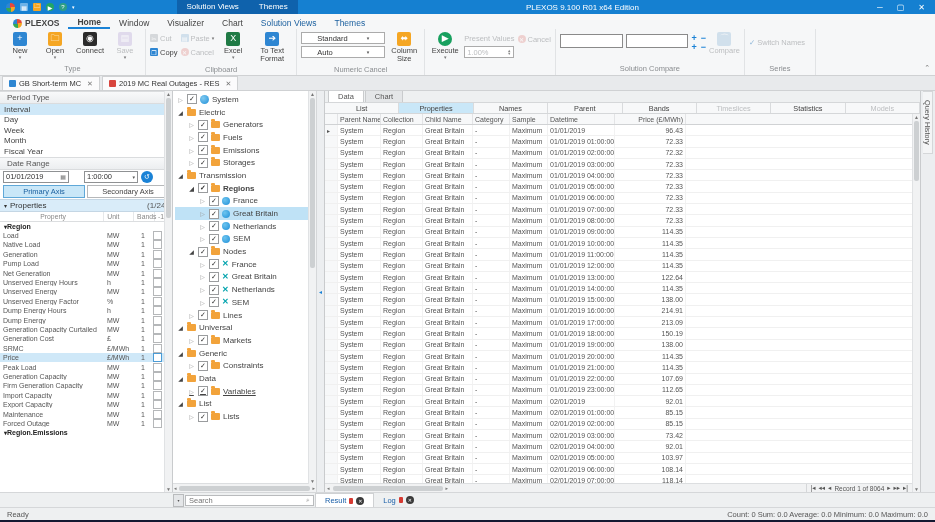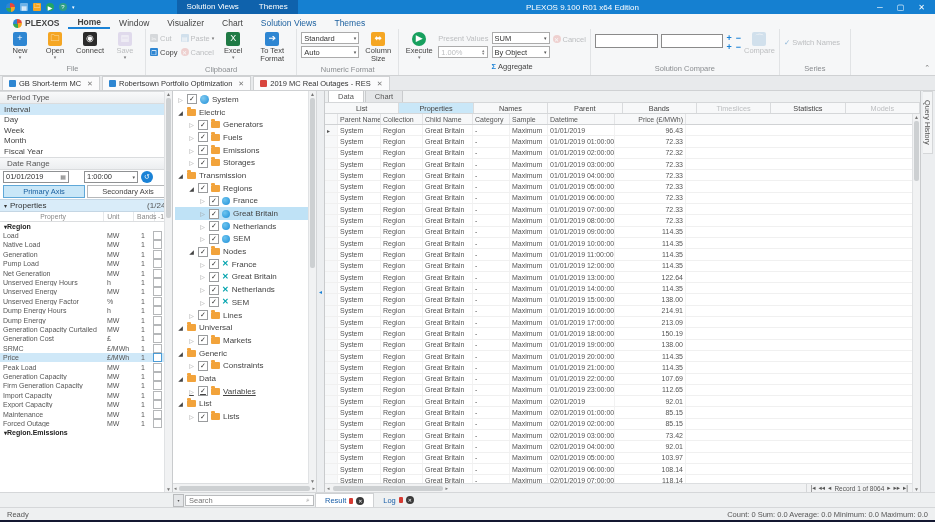--- a/index.html
+++ b/index.html
@@ -21,21 +21,21 @@
   .rtab.active{font-weight:bold;border-bottom:2px solid #1a82d6;padding-bottom:0;}
   .ribbon-body{height:46px;background:#f6f7f8;border-bottom:1px solid #cfd1d3;display:flex;position:relative;}
   .rgroup{display:flex;flex-direction:column;border-right:1px solid #e1e3e5;padding:1px 4px 0;}
   .rg-items{flex:1;display:flex;align-items:flex-start;gap:3px;}
   .rg-label{text-align:center;font-size:7.5px;color:#8a8d90;padding:1px 2px 2px;}
   .bb{display:flex;flex-direction:column;align-items:center;width:32px;font-size:7.5px;color:#444;text-align:center;line-height:1.1;}
   .bicon{width:14px;height:14px;border-radius:2px;display:flex;align-items:center;justify-content:center;color:#fff;font-size:9px;margin:2px 0 1px;}
   .caret{font-size:5px;color:#777;line-height:4px;}
   .sb{display:flex;align-items:center;gap:2px;font-size:7.5px;height:12px;color:#444;white-space:nowrap;}
   .sicon{width:8px;height:8px;border-radius:1px;display:flex;align-items:center;justify-content:center;font-size:6px;color:#fff;}
-  .combo{background:#fff;border:1px solid #ababab;height:10px;display:flex;align-items:center;justify-content:space-between;font-size:7.5px;padding:0 2px;width:52px;color:#333;}
+  .combo{background:#fff;border:1px solid #ababab;height:10px;display:flex;align-items:center;justify-content:space-between;font-size:7.5px;padding:0 15px;width:52px;color:#333;}
   .combo .ca{font-size:5px;color:#555;}
   .dis{color:#bcbec0 !important;}
   .dis .bicon,.dis .sicon{opacity:.35;}
   .col{display:flex;flex-direction:column;gap:2px;padding-top:2px;}
   .cmpbox{width:84px;height:12px;border:1px solid #8a8a8a;background:#fff;margin-top:4px;}
   .pm{color:#1a82d6;font-weight:bold;font-size:9px;line-height:7px;}
   .spinner{background:#fff;border:1px solid #ababab;height:10px;display:flex;align-items:center;justify-content:space-between;font-size:7.5px;padding:0 2px;width:44px;}
   .spn-ar{display:flex;flex-direction:column;font-size:4px;color:#888;line-height:3px;}
   .chev{position:absolute;right:5px;bottom:3px;color:#777;font-size:7px;}
   
@@ -179,21 +179,21 @@
         <div class="bb">
             <span class="bicon" style="background:#2b2b2b">◉</span>
             <span>Connect</span>
           </div>
         <div class="bb dis">
             <span class="bicon" style="background:#b9a6d8">▤</span>
             <span>Save</span>
             <span class="caret">▾</span>
           </div>
       </div>
-      <div class="rg-label">File</div>
+      <div class="rg-label">Type</div>
     </div>
 
     <div class="rgroup">
       <div class="rg-items">
         <div class="col">
           <div class="sb dis">
               <span class="sicon" style="background:#9aa0a6">✂</span>
               <span>Cut</span>
             </div>
           <div class="sb">
@@ -235,54 +235,40 @@
           <div class="combo">
               <span>Auto</span>
               <span class="ca">▾</span>
             </div>
         </div>
         <div class="bb">
             <span class="bicon" style="background:#f5a623">⬌</span>
             <span>Column Size</span>
           </div>
       </div>
-      <div class="rg-label">Numeric Format</div>
+      <div class="rg-label">Numeric Cancel</div>
     </div>
 
     <div class="rgroup">
       <div class="rg-items">
         <div class="bb">
             <span class="bicon" style="background:#17a05e;border-radius:50%">▶</span>
             <span>Execute</span>
             <span class="caret">▾</span>
           </div>
         <div class="col">
           <div class="sb dis">
               <span>Present Values</span>
             </div>
           <div class="spinner dis">
               <span>1.00%</span>
               <span class="spn-ar">
                 <span>▲</span>
                 <span>▼</span>
               </span>
-            </div>
-        </div>
-        <div class="col">
-          <div class="combo">
-              <span>SUM</span>
-              <span class="ca">▾</span>
-            </div>
-          <div class="combo">
-              <span>By Object</span>
-              <span class="ca">▾</span>
-            </div>
-          <div class="sb">
-              <span style="color:#1a82d6;font-weight:bold">Σ</span>
-              <span>Aggregate</span>
             </div>
         </div>
         <div class="sb dis" style="margin-top:3px">
             <span class="sicon" style="background:#e08a86;border-radius:50%">✕</span>
             <span>Cancel</span>
           </div>
       </div>
     </div>
 
     <div class="rgroup" style="width:180px">
@@ -318,25 +304,20 @@
     </div>
     <span class="chev">⌃</span>
   </div>
 
   <div class="doctabs">
       <div class="dtab">
         <span class="ficon"></span>
         <span>GB Short-term MC</span>
         <span class="x">✕</span>
       </div>
-      <div class="dtab">
-        <span class="ficon"></span>
-        <span>Robertsown Portfolio Optimization</span>
-        <span class="x">✕</span>
-      </div>
       <div class="dtab active">
         <span class="ficon"></span>
         <span>2019 MC Real Outages - RES</span>
         <span class="x">✕</span>
       </div>
     </div>
 
   <div class="main">
 
     <div class="lpanel">
@@ -563,21 +544,21 @@
             <span class="texp">▷</span>
             <span class="tchk">✓</span>
             <span class="ic-folder"></span>
             <span>Storages</span>
           </div>
           <div class="trow" style="padding-left: 2px;">
             <span class="texp open">◢</span>
             <span class="ic-folder"></span>
             <span>Transmission</span>
           </div>
-          <div class="trow" style="padding-left: 13px;">
+          <div class="trow" style="padding-left: 13px; font-weight: bold;">
             <span class="texp open">◢</span>
             <span class="tchk">✓</span>
             <span class="ic-folder"></span>
             <span>Regions</span>
           </div>
           <div class="trow" style="padding-left: 24px;">
             <span class="texp">▷</span>
             <span class="tchk">✓</span>
             <span class="ic-region"></span>
             <span>France</span>

